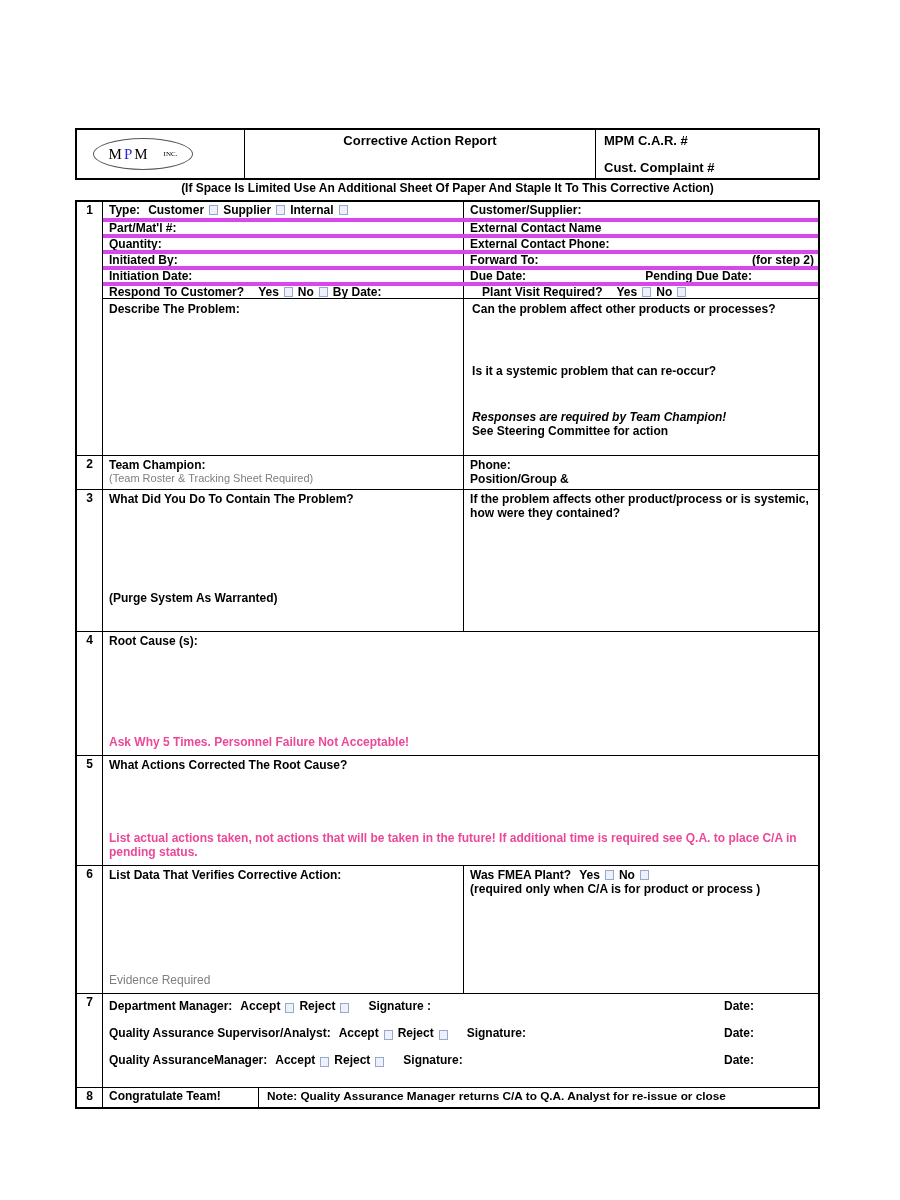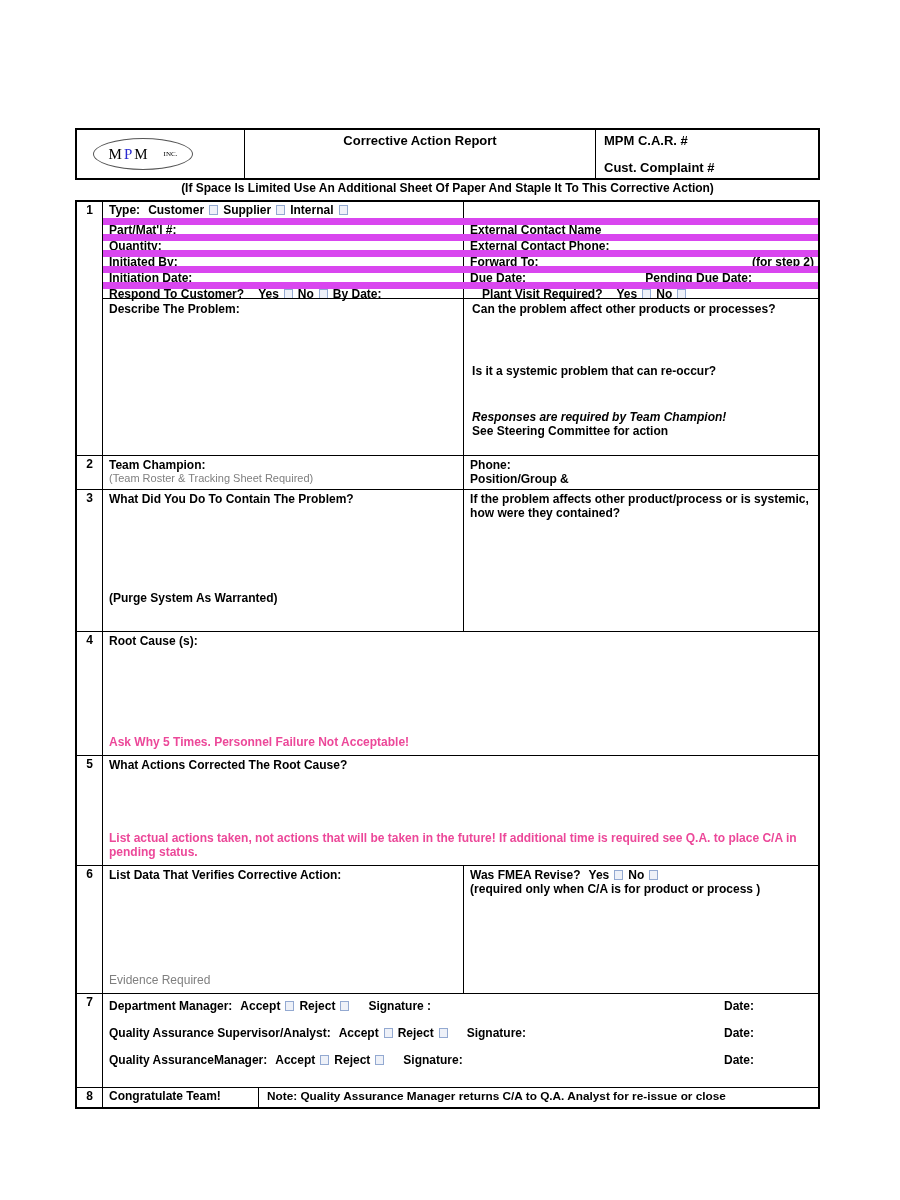--- a/index.html
+++ b/index.html
@@ -28,21 +28,21 @@
   .note { font-weight: bold; font-size: 12px; text-align: center; height: 20px; padding-top: 1px; white-space: nowrap; }
 
   
   .tbl { border: 2px solid #000; font-size: 12px; font-weight: bold; }
   .row { display: flex; border-top: 1px solid #000; }
   .row:first-child { border-top: none; }
   .num { width: 26px; flex-shrink: 0; border-right: 1px solid #000; text-align: center; padding-top: 1px; }
   .cells { flex: 1; display: flex; min-width: 0; }
   .cells.column { flex-direction: column; }
 
-  .srow { display: flex; height: 16px; border-top: 7px solid #d946ef; align-items: center; }
+  .srow { display: flex; height: 16px; border-top: 4px solid #d946ef; align-items: center; }
   .srow:first-child { border-top: none; }
   .sl { width: 50.5%; border-right: 1px solid #000; height: 100%; display: flex; align-items: center; padding-left: 6px; }
   .sr { flex: 1; height: 100%; display: flex; align-items: center; padding-left: 6px; min-width: 0; }
 
   .cb { display: inline-block; width: 9px; height: 10px; border: 1px solid #93a9d1; background: #eef1f8; margin: 0 5px; flex-shrink: 0; }
   .gap8 { margin-left: 8px; }
   .gap14 { margin-left: 14px; }
   .push-right { margin-left: auto; }
 
   .drow { display: flex; height: 157px; border-top: 1px solid #000; }
@@ -68,21 +68,21 @@
   .hint { color: #ec4899; }
   .hint-light { color: #7f7f7f; font-weight: normal; }
   .small { font-size: 11px; }
 
   .bottom-note { margin-top: auto; margin-bottom: 4px; }
   .purge-note { margin-top: auto; margin-bottom: 24px; }
 
   .fmea-line { display: flex; align-items: center; }
 
   .sig-area { padding: 5px 0 0 6px; display: flex; flex-direction: column; gap: 13px; }
-  .sig-line { display: flex; align-items: center; }
+  .sig-line { display: flex; align-items: flex-end; }
   .sig-line .seg { margin-left: 8px; }
   .sig-line .seg.first { margin-left: 0; }
   .sig-line .sig { margin-left: 14px; }
   .sig-line .date { margin-left: auto; margin-right: 64px; }
 
   .c8l { width: 156px; border-right: 1px solid #000; padding: 1px 0 0 6px; }
   .c8r { flex: 1; padding: 1px 0 0 8px; white-space: nowrap; overflow: hidden; font-size: 11.8px; }
 </style>
 </head>
 <body>
@@ -117,20 +117,23 @@
         <div class="srow">
           <div class="sl">
             <span>Type:</span>
             <span class="gap8">Customer</span>
             <span class="cb"></span>
             <span>Supplier</span>
             <span class="cb"></span>
             <span>Internal</span>
             <span class="cb"></span>
           </div>
+          <div class="sr">
+            <span>Customer/Supplier:</span>
+          </div>
         </div>
         <div class="srow">
           <div class="sl">
             <span>Part/Mat'l #:</span>
           </div>
           <div class="sr">
             <span>External Contact Name</span>
           </div>
         </div>
         <div class="srow">
@@ -239,21 +242,21 @@
 
     <div class="row h-row6">
       <div class="num">6</div>
       <div class="cells">
         <div class="lcell cell-pad colflex">
           <div>List Data That Verifies Corrective Action:</div>
           <div class="bottom-note hint-light">Evidence Required</div>
         </div>
         <div class="rcell cell-pad">
           <div class="fmea-line">
-            <span>Was FMEA Revise?</span>
+            <span>Was FMEA Plant?</span>
             <span class="gap8">Yes</span>
             <span class="cb"></span>
             <span>No</span>
             <span class="cb"></span>
           </div>
           <div>(required only when C/A is for product or process )</div>
         </div>
       </div>
     </div>
 

